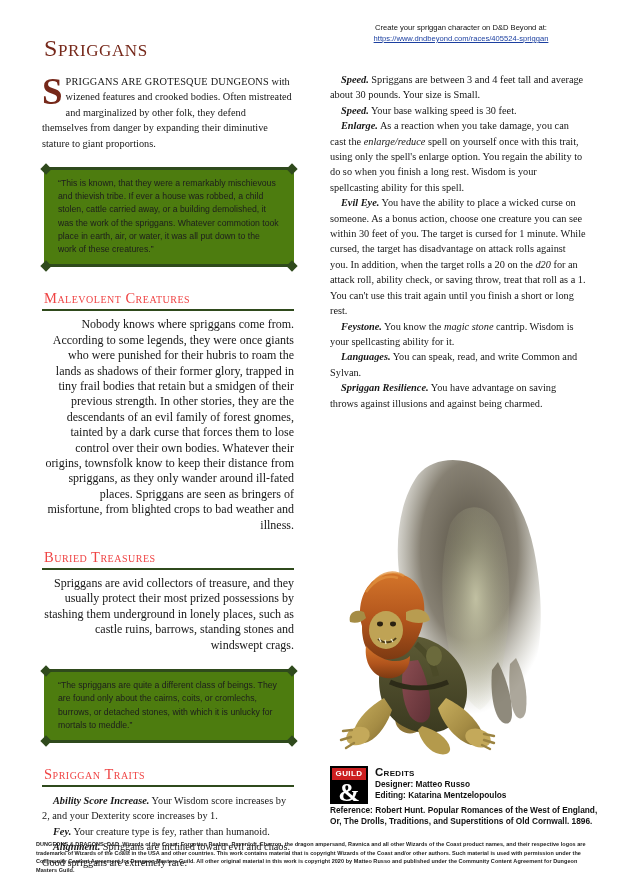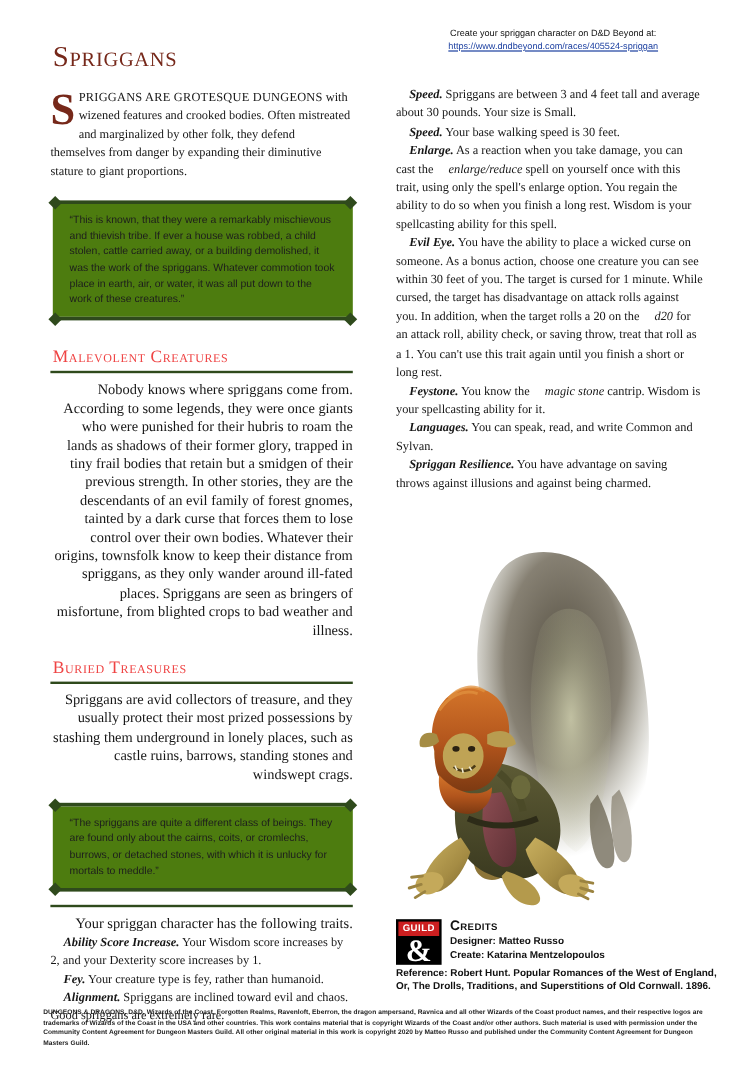--- a/index.html
+++ b/index.html
@@ -90,21 +90,21 @@
     color: #161616;
   }
   p.trait {
     font-size: 10.3px;
     line-height: 15.4px;
     margin: 0;
     text-indent: 11px;
     color: #161616;
   }
   .tname { font-weight: bold; font-style: italic; }
-  .em { font-style: italic; margin-left: 10px; }
+  .em { font-style: italic; }
 
   
   .intro { position: relative; }
   .dropcap {
     float: left;
     font-family: "Liberation Serif", serif;
     font-size: 37px;
     line-height: 30px;
     color: #76281a;
     font-weight: bold;
@@ -271,22 +271,22 @@
     <h2 class="section">Buried Treasures</h2>
     <div class="rule"></div>
     <p class="body">Spriggans are avid collectors of treasure, and they usually protect their most prized possessions by stashing them underground in lonely places, such as castle ruins, barrows, standing stones and windswept crags.</p>
 
     <div class="quote">
       <div class="qbar"></div>
       <div class="qbody">“The spriggans are quite a different class of beings. They are found only about the cairns, coits, or cromlechs, burrows, or detached stones, with which it is unlucky for mortals to meddle.”</div>
       <div class="qbar"></div>
     </div>
 
+    <h2 class="section">Spriggan Traits</h2>
     <div class="rule"></div>
-    <p class="body">Your spriggan character has the following traits.</p>
     <div>
         <p class="trait"><span class="tname">Ability Score Increase.</span><span> Your Wisdom score increases by 2, and your Dexterity score increases by 1.</span></p>
         <p class="trait"><span class="tname">Fey.</span><span> Your creature type is fey, rather than humanoid.</span></p>
         <p class="trait"><span class="tname">Alignment.</span><span> Spriggans are inclined toward evil and chaos. Good spriggans are extremely rare.</span></p>
       </div>
   </div>
 
   <div class="col-right">
     <div>
         <p class="trait"><span class="tname">Speed.</span><span> Spriggans are between 3 and 4 feet tall and average about 30 pounds. Your size is Small.</span></p>
@@ -390,19 +390,19 @@
   <div class="credits-row">
     <div class="guild-logo">
       <div class="band">
           <span>GUILD</span>
         </div>
       <div class="amp">&amp;</div>
     </div>
     <div>
       <div class="credits-title">Credits</div>
       <div class="credits-line">Designer: Matteo Russo</div>
-      <div class="credits-line">Create: Katarina Mentzelopoulos</div>
+      <div class="credits-line">Editing: Katarina Mentzelopoulos</div>
     </div>
   </div>
   <div class="credits-ref">Reference: Robert Hunt. Popular Romances of the West of England, Or, The Drolls, Traditions, and Superstitions of Old Cornwall. 1896.</div>
 </div>
 
 <div class="legal">DUNGEONS &amp; DRAGONS, D&amp;D, Wizards of the Coast, Forgotten Realms, Ravenloft, Eberron, the dragon ampersand, Ravnica and all other Wizards of the Coast product names, and their respective logos are trademarks of Wizards of the Coast in the USA and other countries. This work contains material that is copyright Wizards of the Coast and/or other authors. Such material is used with permission under the Community Content Agreement for Dungeon Masters Guild. All other original material in this work is copyright 2020 by Matteo Russo and published under the Community Content Agreement for Dungeon Masters Guild.</div>
 
 </body></html>

